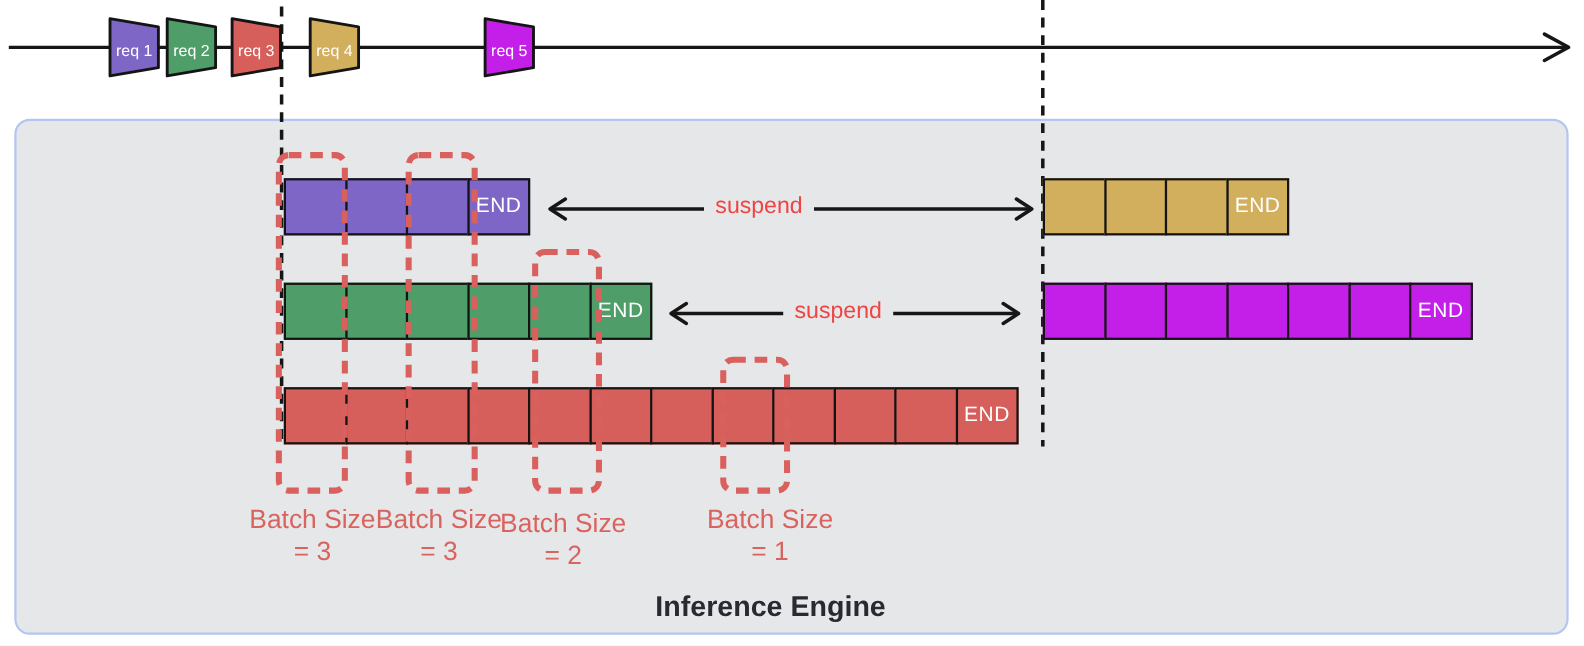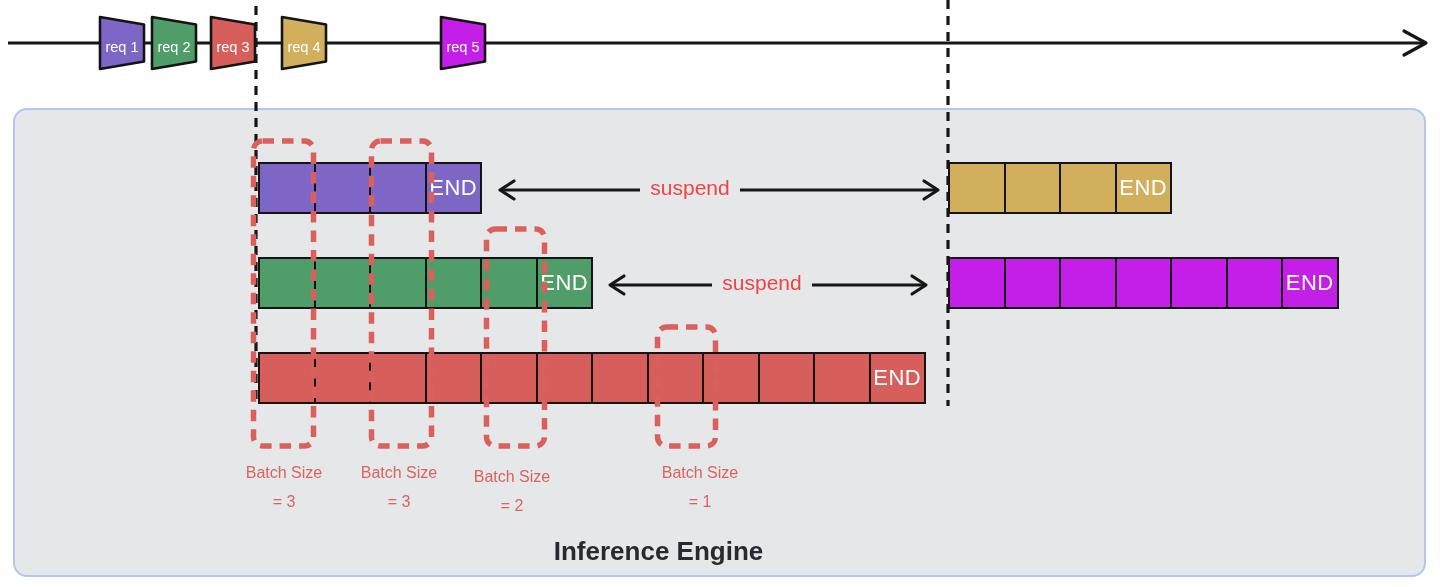--- a/index.html
+++ b/index.html
@@ -26,33 +26,33 @@
 
   
   .row{position:absolute;display:flex;height:52px;z-index:2;}
   .cell{
     width:57.5px;height:52px;box-sizing:border-box;
     border:2px solid #141414;margin-left:-2px;
     display:flex;align-items:center;justify-content:center;
     flex:none;
   }
   .cell:first-child{margin-left:0;}
-  .end{color:#ffffff;font-size:22px;letter-spacing:0.5px;}
+  .end{color:#ffffff;font-size:19px;letter-spacing:0.5px;}
 
   
   .suspend-text{
     z-index:4;color:#ef4444;font-size:21px;text-align:center;width:140px;
   }
   .batch-label{
     z-index:4;width:150px;text-align:center;color:#D9635E;
-    font-size:16px;line-height:29px;
+    font-size:24px;line-height:29px;
   }
   .engine-title{
     z-index:4;left:0;top:536px;width:1317px;text-align:center;
-    color:#272A31;font-size:26px;font-weight:bold;
+    color:#272A31;font-size:26px;font-weight:bold;padding-left:42px;
   }
   .req-label{font-size:14.5px;}
 </style>
 </head>
 <body>
 
 <div class="abs panel"></div>
 
 <svg class="abs lines-layer" width="1440" height="587">
   <line x1="256" y1="6" x2="256" y2="406" stroke-width="3.2" stroke-dasharray="9 7" stroke="#161616"></line>

